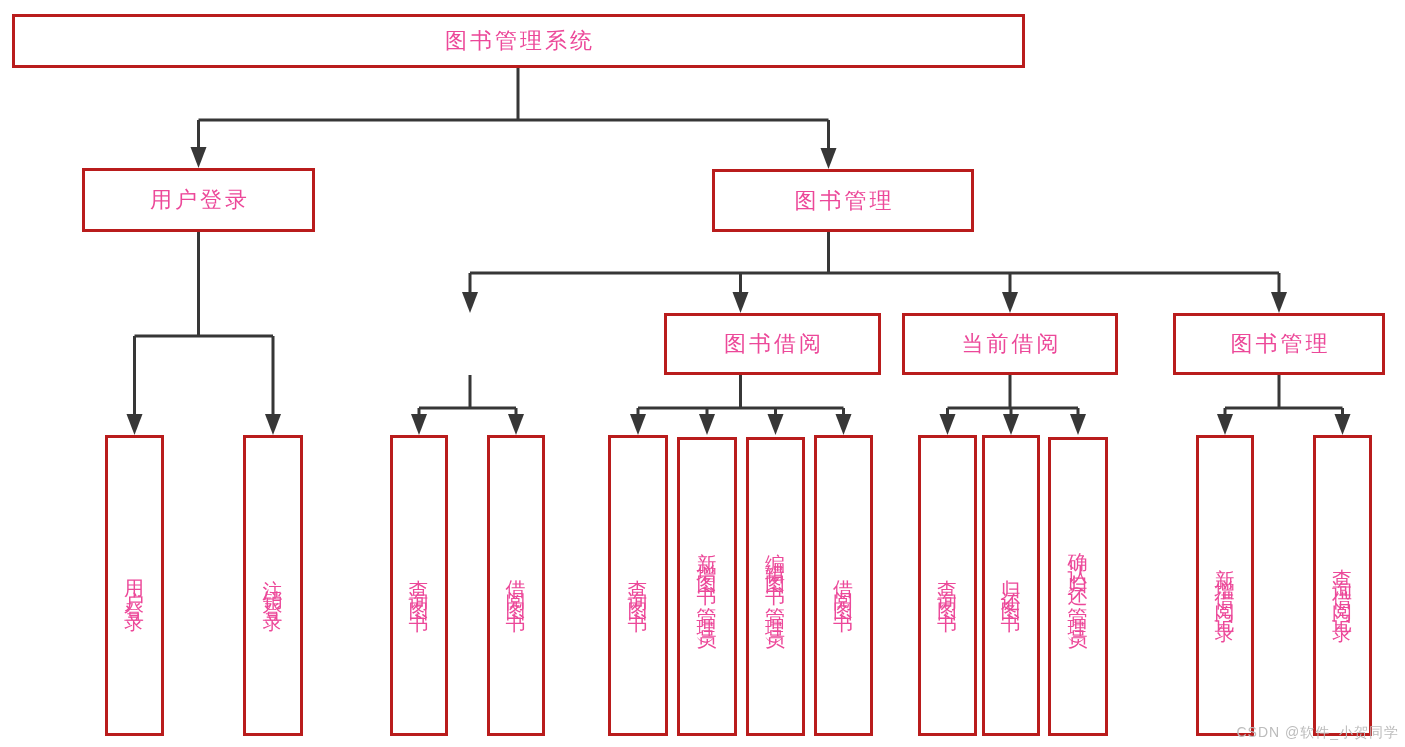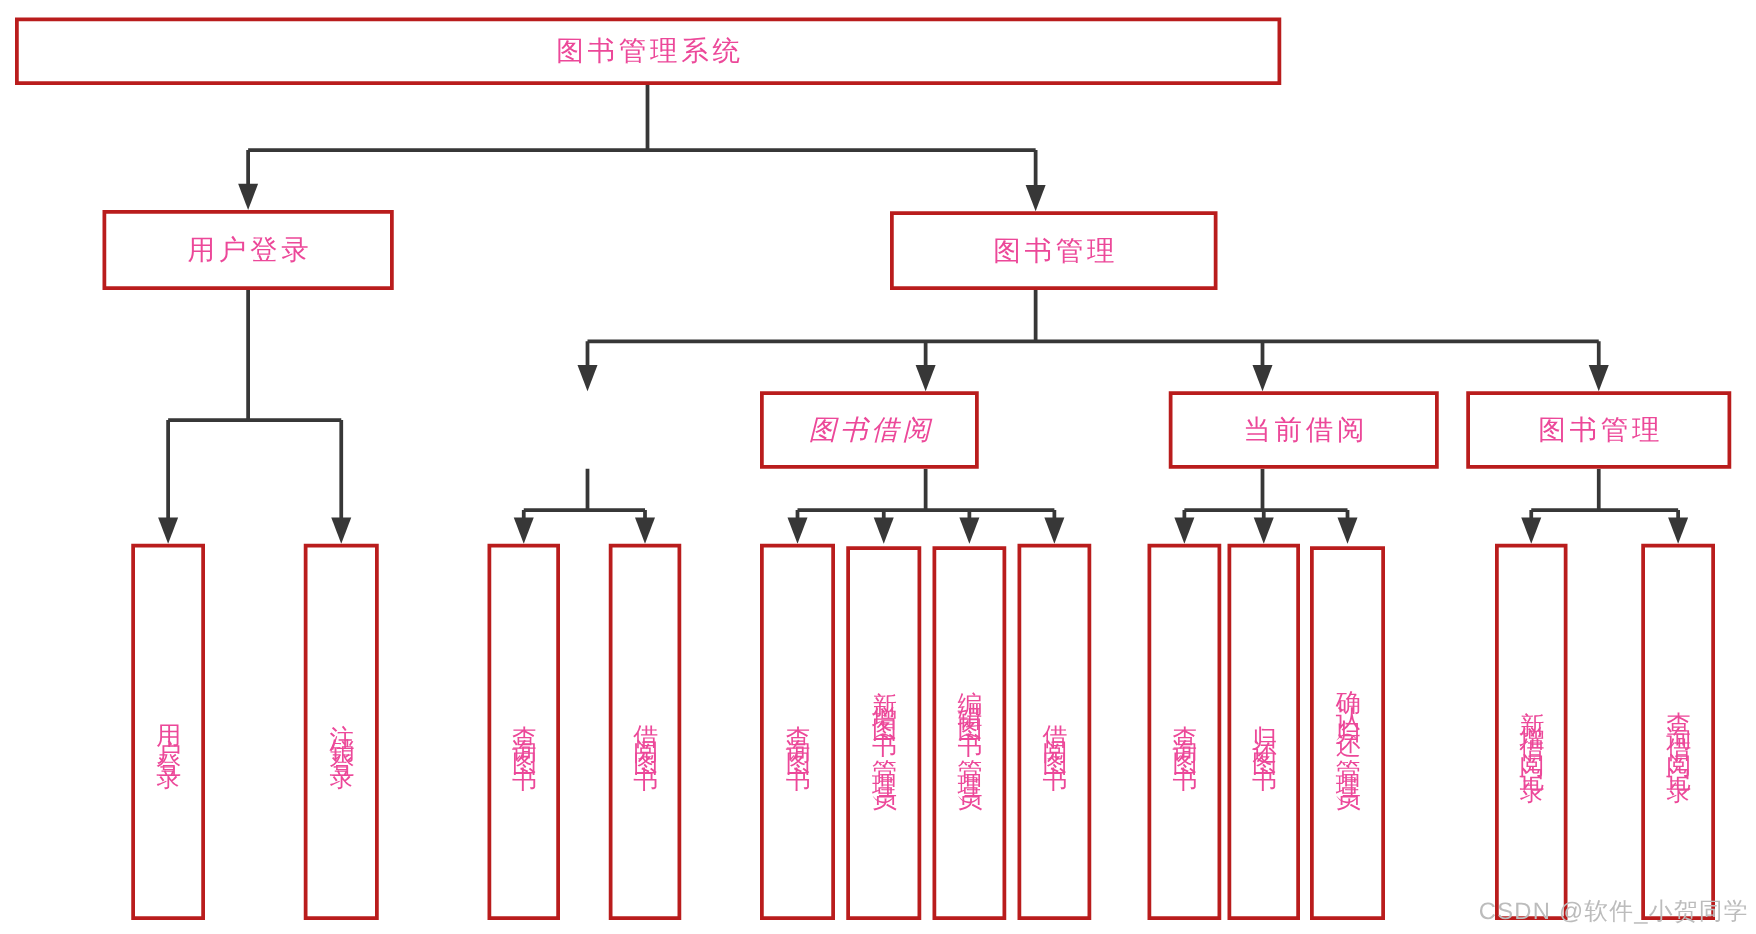--- a/index.html
+++ b/index.html
@@ -42,21 +42,21 @@
     writing-mode: vertical-rl;
     text-orientation: mixed;
     font-size: 20px;
     letter-spacing: 11px;
     line-height: 1;
   }
   .watermark {
     position: absolute;
     right: 6px;
     bottom: 5px;
-    font-size: 19px;
+    font-size: 14px;
     color: #bcbcbc;
     letter-spacing: 1px;
     white-space: nowrap;
     z-index: 5;
   }
 </style>
 </head>
 <body>
 
 <div class="stage">
@@ -99,22 +99,22 @@
       <polygon points="1217,414 1233,414 1225,435"></polygon>
       <polygon points="1334.5,414 1350.5,414 1342.5,435"></polygon>
     </g>
   </svg>
 
   <div class="box h" style="left:12px; top:14px; width:1013px; height:54px;">图书管理系统</div>
 
   <div class="box h" style="left:82px; top:168px; width:233px; height:64px;">用户登录</div>
   <div class="box h" style="left:712px; top:169px; width:262px; height:63px;">图书管理</div>
 
-  <div class="box h" style="left:608px; top:313px; width:175px; height:62px;font-style:italic;">图书借阅</div>
-  <div class="box h" style="left:902px; top:313px; width:216px; height:62px;margin-left:33px;">当前借阅</div>
+  <div class="box h" style="left:664px; top:313px; width:217px; height:62px;">图书借阅</div>
+  <div class="box h" style="left:902px; top:313px; width:216px; height:62px;">当前借阅</div>
   <div class="box h" style="left:1173px; top:313px; width:212px; height:62px;">图书管理</div>
 
   <div class="box v" style="left:105px; top:435px; width:59px; height:301px;">用户登录</div>
   <div class="box v" style="left:243px; top:435px; width:60px; height:301px;">注销登录</div>
 
   <div class="box v" style="left:390px; top:435px; width:58px; height:301px;">查询图书</div>
   <div class="box v" style="left:487px; top:435px; width:58px; height:301px;">借阅图书</div>
 
   <div class="box v" style="left:608px; top:435px; width:60px; height:301px;">查询图书</div>
   <div class="box v" style="left:677px; top:437px; width:60px; height:299px;">新增图书（管理员）</div>

